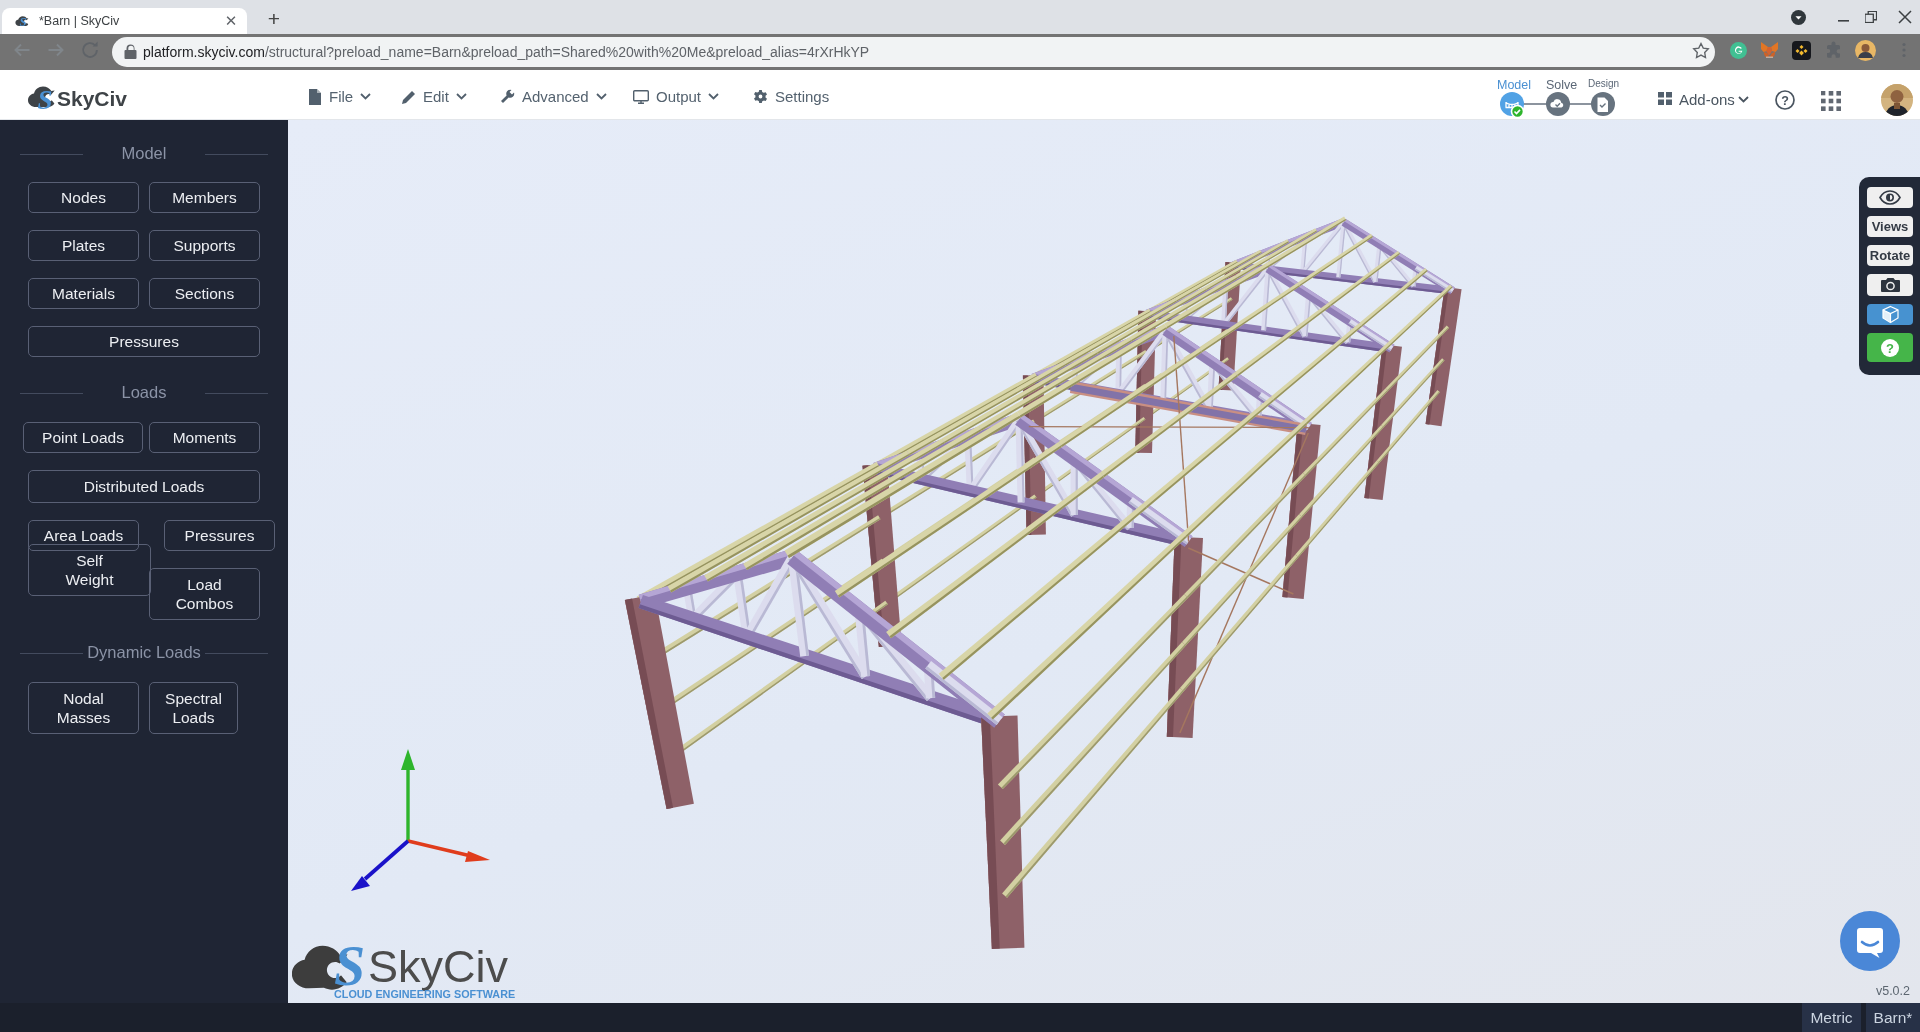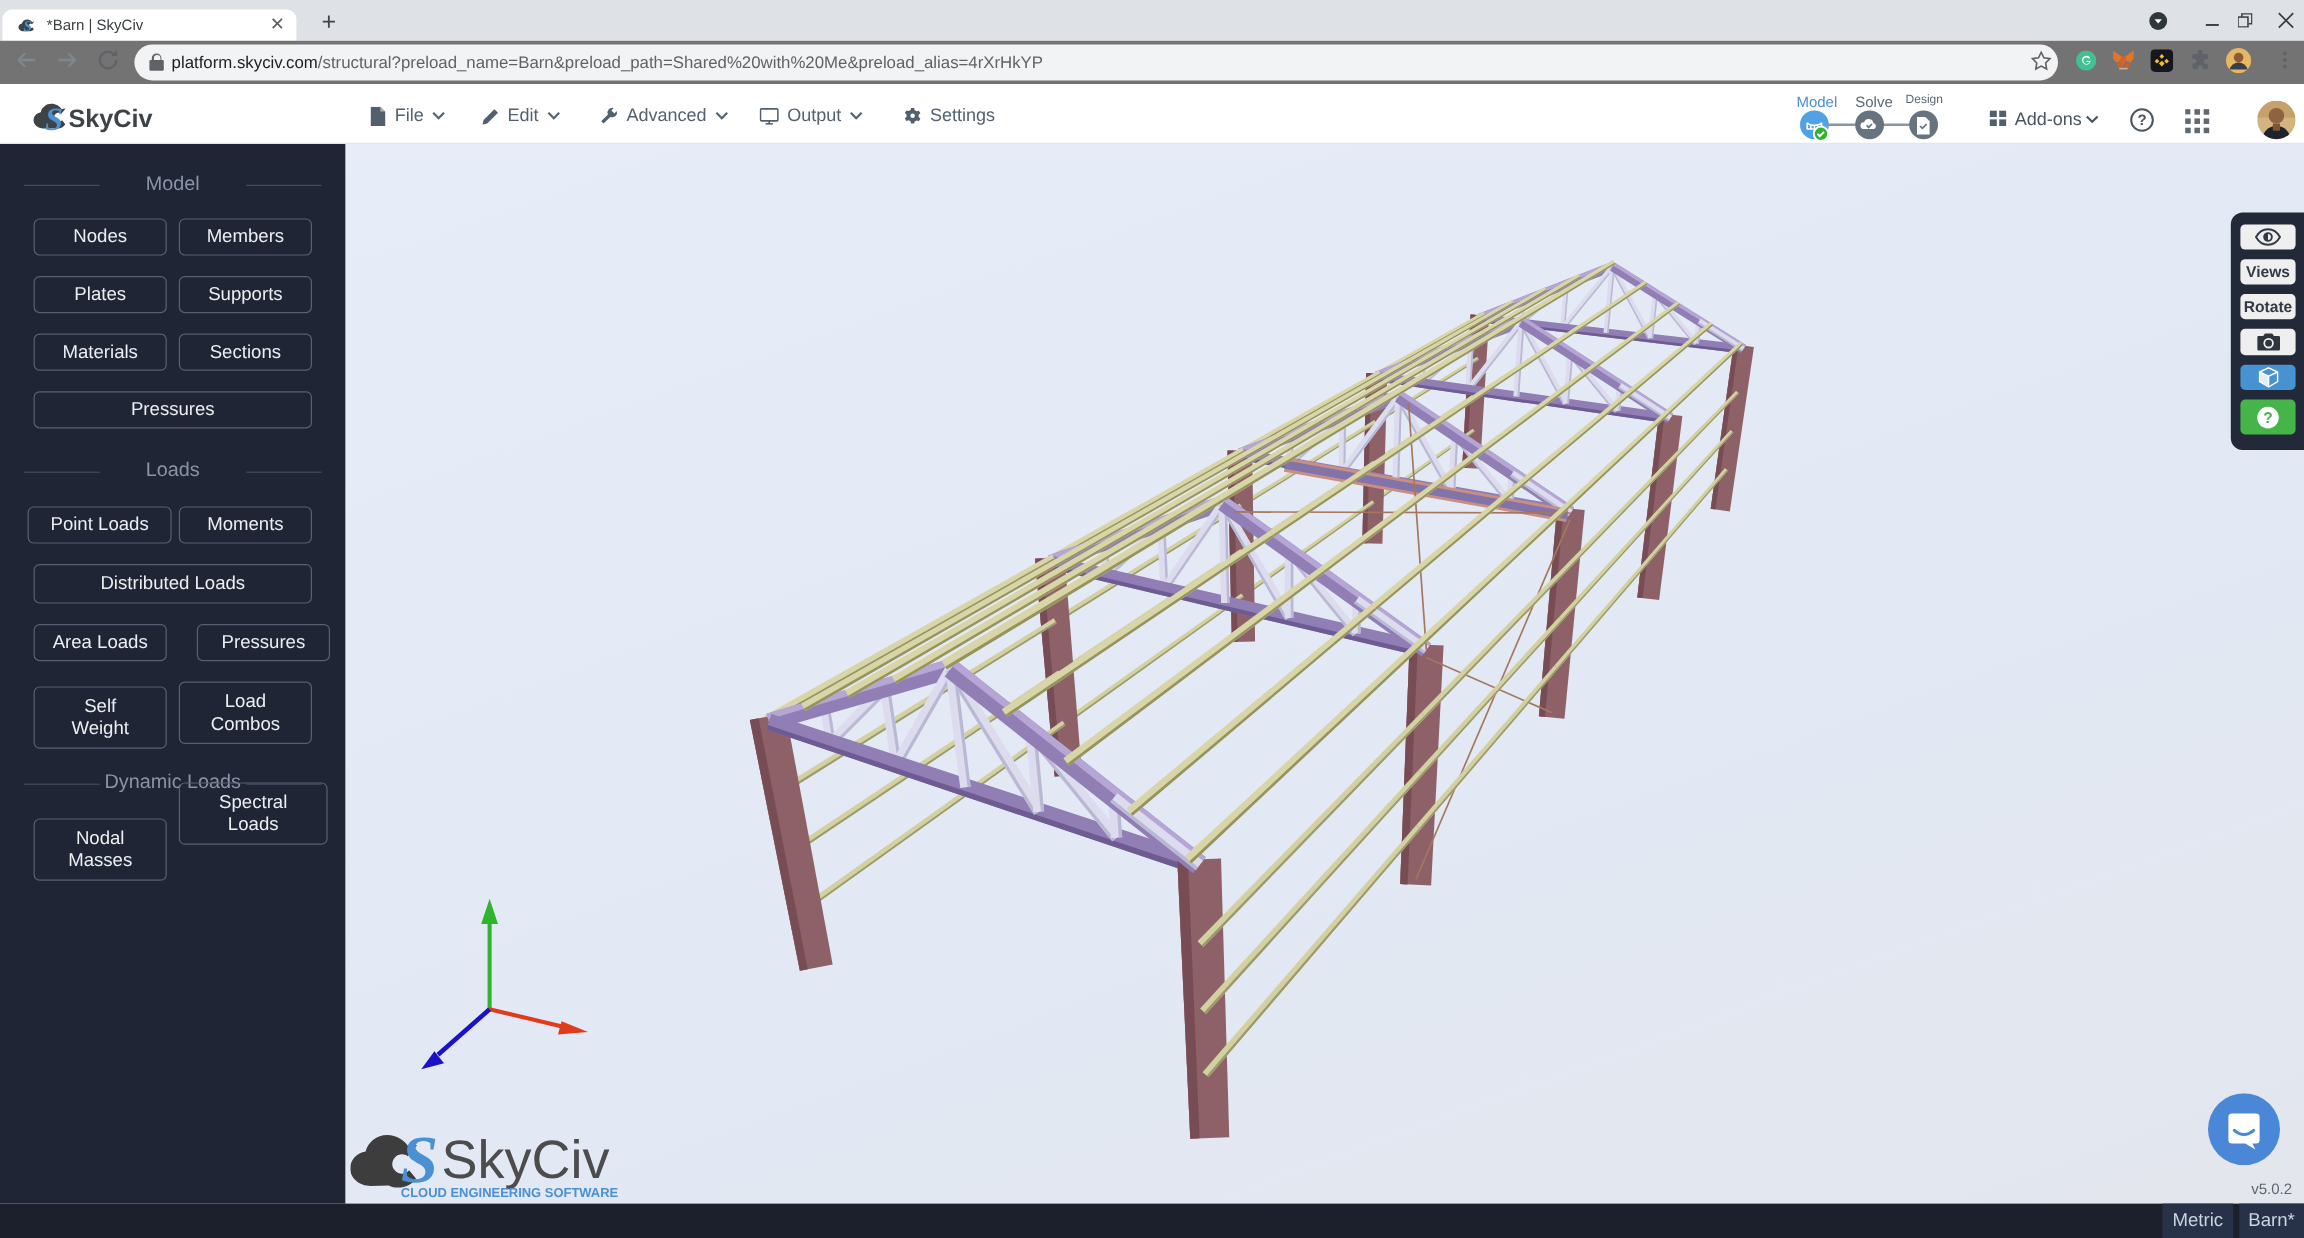--- a/index.html
+++ b/index.html
@@ -230,25 +230,25 @@
  <div class="sbtn" style="left:149px;top:110px;width:111px;height:31px">Supports</div>
  <div class="sbtn" style="left:28px;top:158px;width:111px;height:31px">Materials</div>
  <div class="sbtn" style="left:149px;top:158px;width:111px;height:31px">Sections</div>
  <div class="sbtn" style="left:28px;top:206px;width:232px;height:31px">Pressures</div>
  <div class="shead" style="top:263px">Loads</div>
  <div class="sbtn" style="left:23px;top:302px;width:120px;height:31px">Point Loads</div>
  <div class="sbtn" style="left:149px;top:302px;width:111px;height:31px">Moments</div>
  <div class="sbtn" style="left:28px;top:350px;width:232px;height:33px">Distributed Loads</div>
  <div class="sbtn" style="left:28px;top:400px;width:111px;height:31px">Area Loads</div>
  <div class="sbtn" style="left:164px;top:400px;width:111px;height:31px">Pressures</div>
- <div class="sbtn" style="left:28px;top:452px;width:111px;height:52px">Self<br>Weight</div>
+ <div class="sbtn" style="left:28px;top:424px;width:123px;height:52px">Self<br>Weight</div>
  <div class="sbtn" style="left:149px;top:448px;width:111px;height:52px">Load<br>Combos</div>
  <div class="shead" style="top:523px">Dynamic Loads</div>
  <div class="sbtn" style="left:28px;top:562px;width:111px;height:52px">Nodal<br>Masses</div>
- <div class="sbtn" style="left:149px;top:532px;width:124px;height:52px">Spectral<br>Loads</div>
+ <div class="sbtn" style="left:149px;top:562px;width:89px;height:52px">Spectral<br>Loads</div>
 </div>
 
 <div id="canvas">
  <svg id="model" style="position:absolute;left:0;top:0" width="1632" height="883" viewBox="0 0 1632 883">
       <polygon points="945.3,270.6 930.5,269.7 937.5,142.0 953.0,142.9" fill="#8e6168"></polygon>
       <polygon points="930.5,269.7 933.5,269.9 940.6,142.2 937.5,142.0" fill="#a77e84"></polygon>
       <polygon points="930.5,269.7 934.1,269.9 941.2,142.3 937.5,142.0" fill="#774c54"></polygon>
       <polygon points="945.9,147.0 944.4,143.2 979.7,129.4 981.2,133.3" fill="#dcdcee"></polygon>
       <polygon points="945.9,147.0 945.4,145.8 980.8,132.1 981.2,133.3" fill="#b9b9d4"></polygon>
       <polygon points="981.3,149.2 977.1,148.9 978.4,131.2 982.6,131.5" fill="#dcdcee"></polygon>

